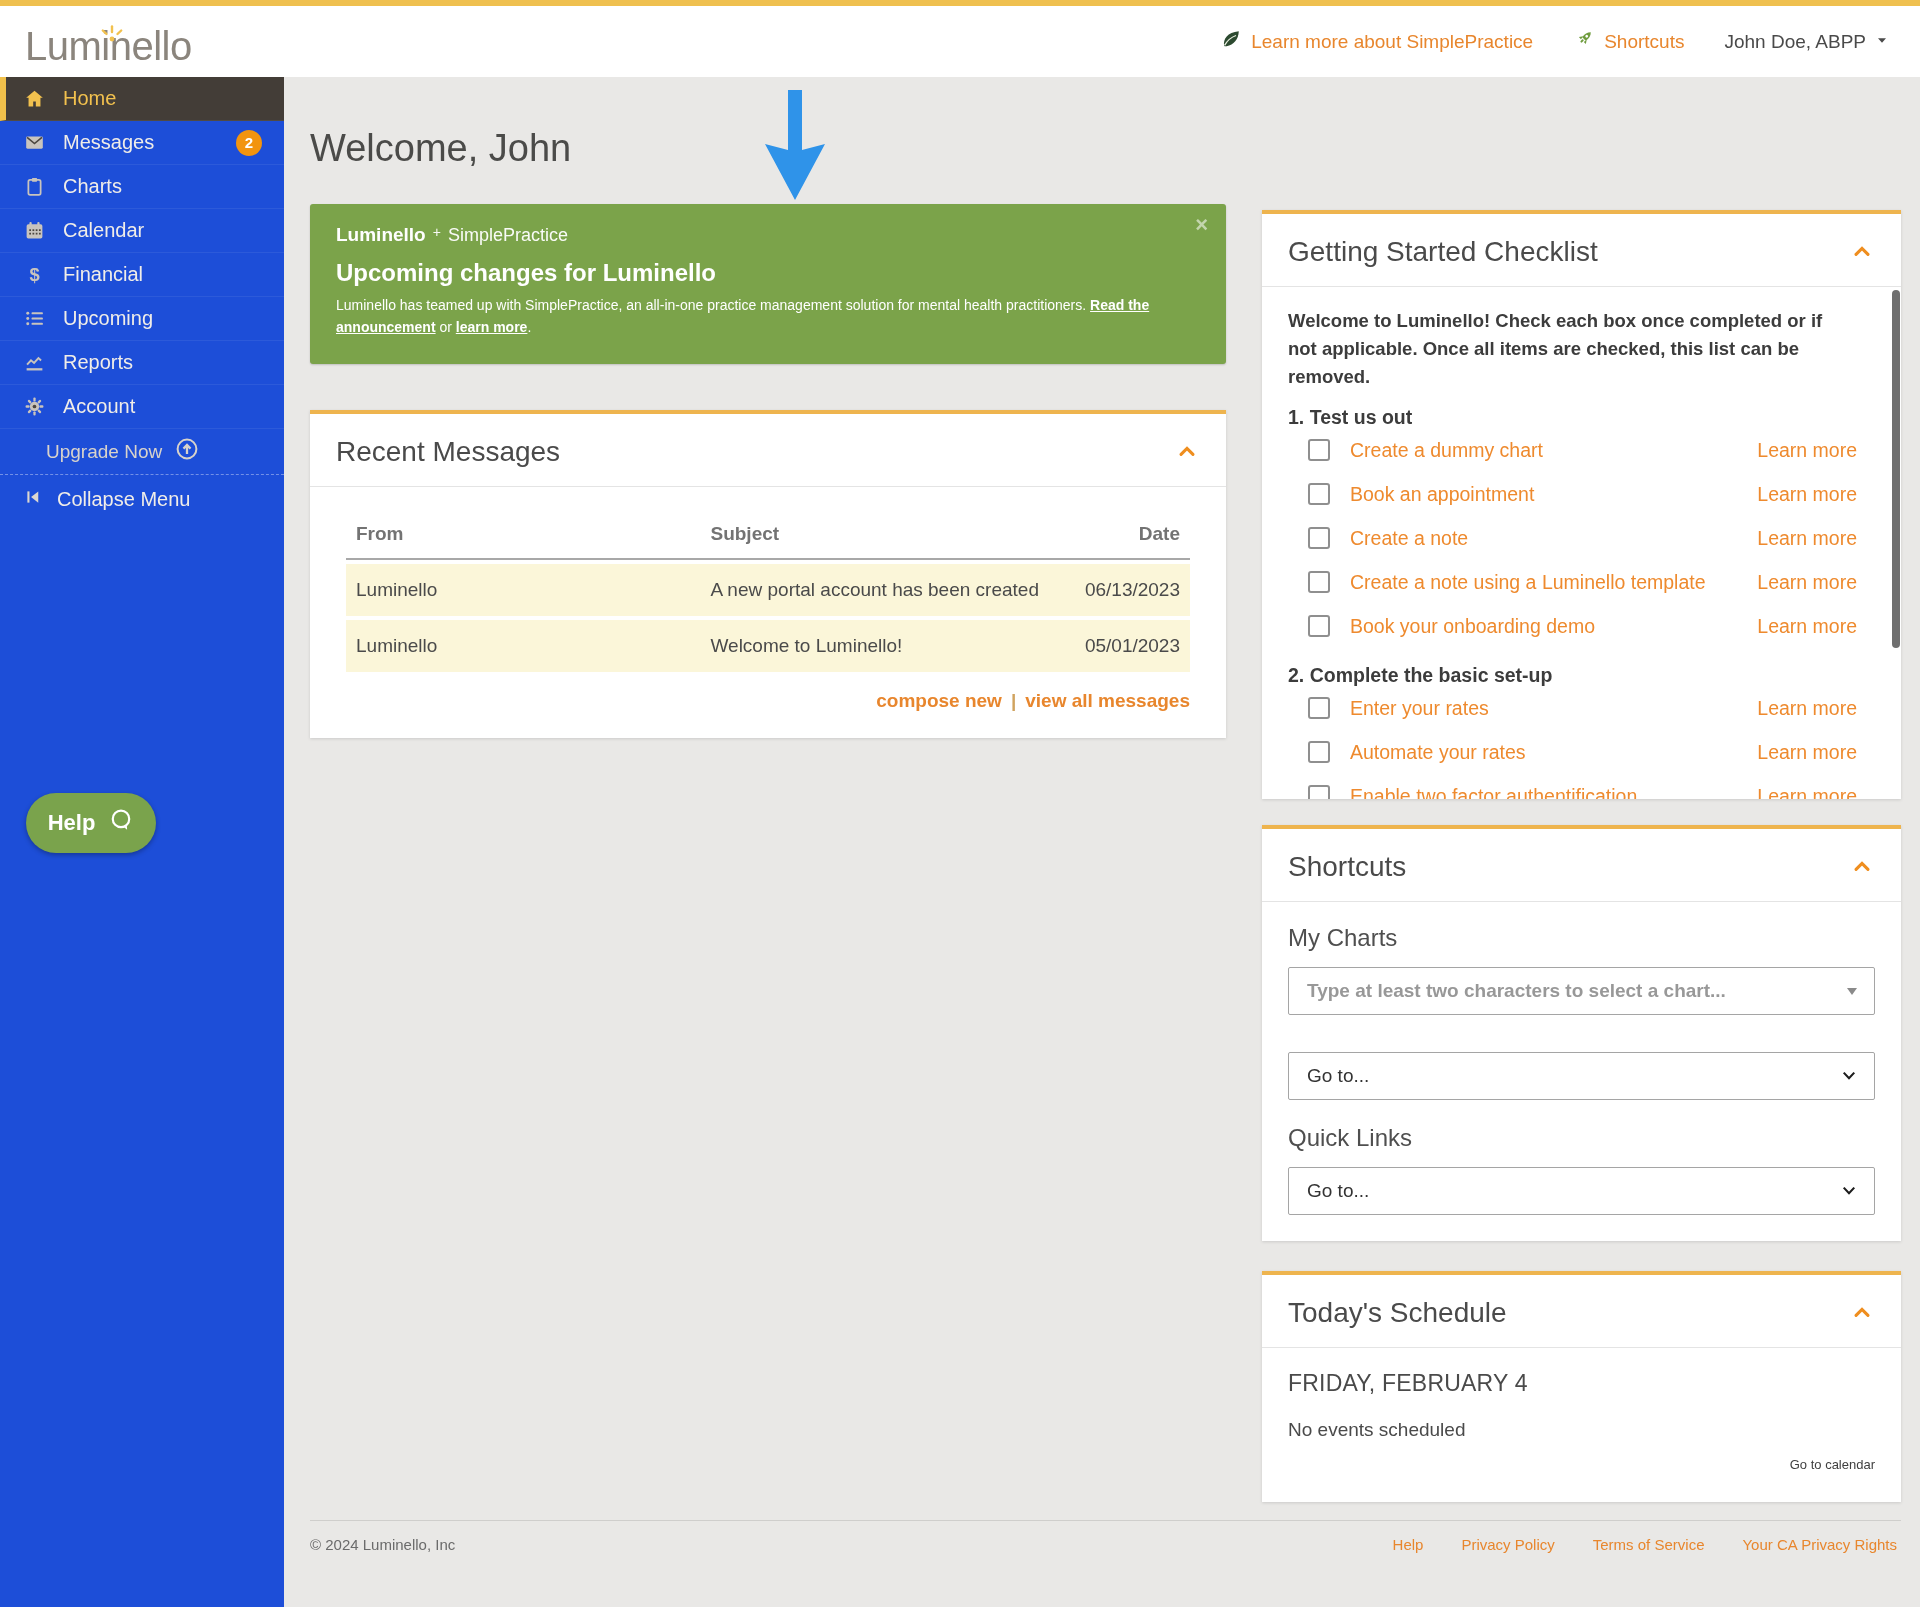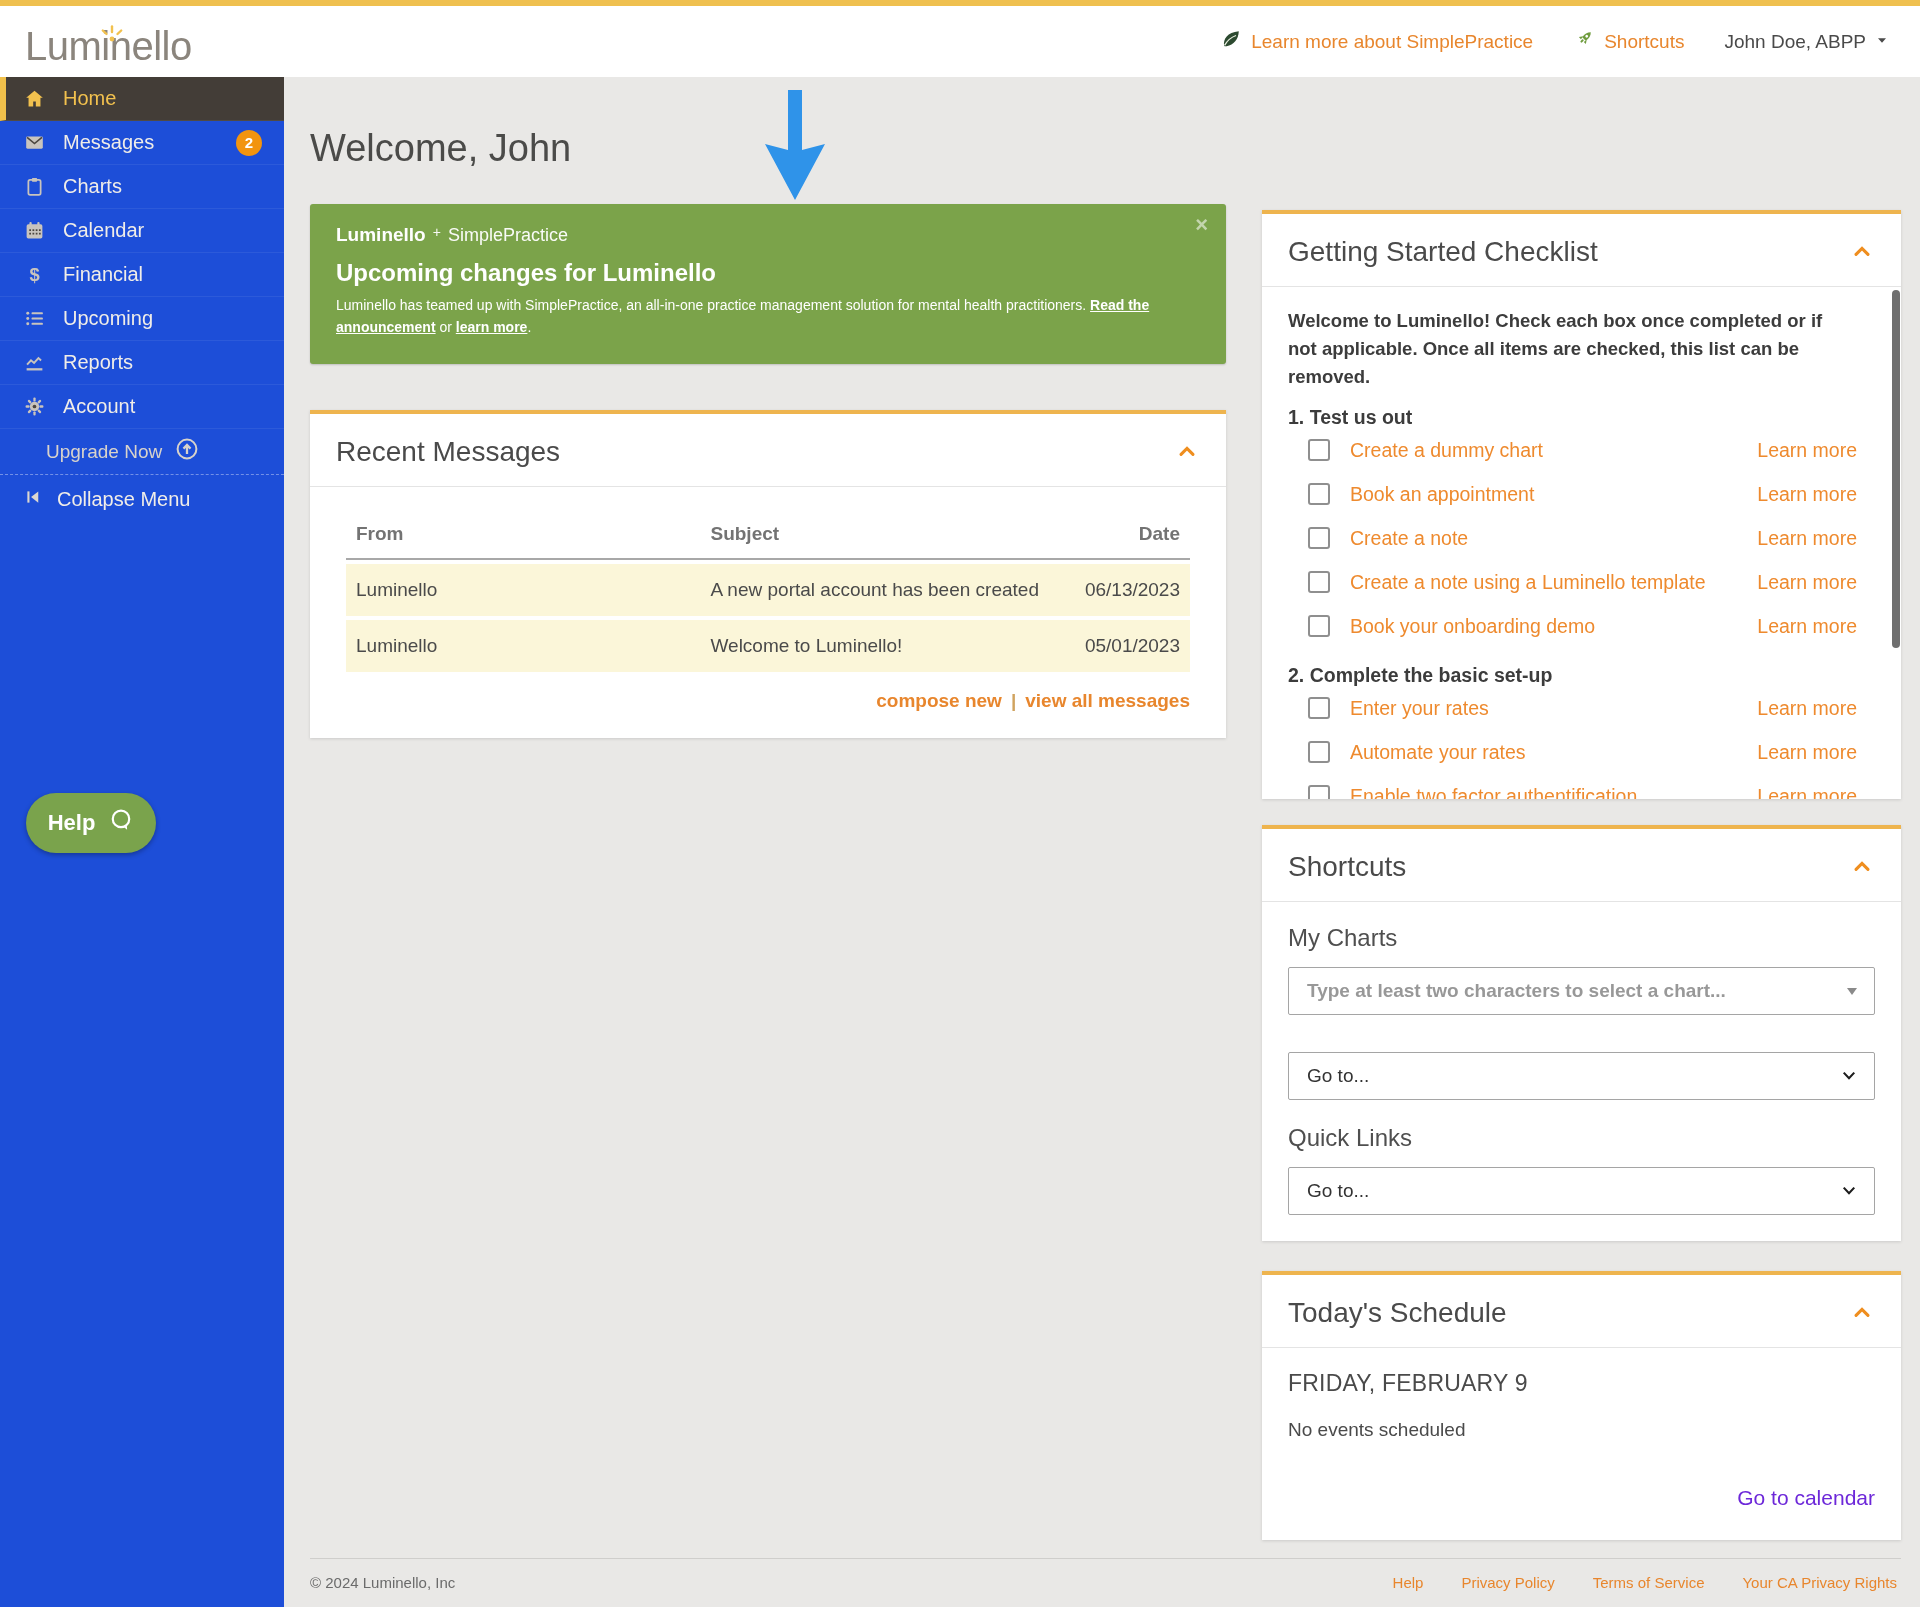--- a/index.html
+++ b/index.html
@@ -101,21 +101,21 @@
   .select-box .ph{color:#989898;font-weight:bold;font-size:19px;}
   .select-box .txt{color:#333;font-size:19px;}
   .select-caret{position:absolute;right:16px;top:50%;transform:translateY(-50%);display:flex;}
   .gap22{height:22px;}
   .quick-label{margin-top:24px;}
   
   .schedule{margin-top:30px;}
   .schedule-body{padding:22px 26px 30px;}
   .sched-date{font-size:23px;color:#4a4a4a;letter-spacing:0.2px;}
   .sched-empty{font-size:19px;color:#4a4a4a;margin-top:22px;}
-  .sched-link{display:block;text-align:right;color:#6d28d9;font-size:21px;margin-top:45px;text-decoration:none;}
+  .sched-link{display:block;text-align:right;color:#404040;font-size:13px;margin-top:16px;text-decoration:none;}
   
   .footer-divider{border-top:1px solid #cfcecc;margin-top:18px;}
   .footer{display:flex;justify-content:space-between;align-items:center;padding-top:15px;font-size:15px;}
   .footer-left{color:#6b6b6b;}
   .footer-links{display:flex;gap:38px;padding-right:4px;}
   .footer-links a{color:#e8862d;text-decoration:none;}
 </style>
 </head>
 <body>
 
@@ -460,21 +460,21 @@
       <section class="card schedule">
         <div class="card-head">
           <span class="card-title">Today's Schedule</span>
           <span class="chevron-btn">
             <svg viewBox="0 0 24 24" fill="none" stroke="#ef8e1f" stroke-width="3.4" stroke-linecap="round">
                 <path d="M5.5 14.5 12 8l6.5 6.5"></path>
               </svg>
           </span>
         </div>
         <div class="schedule-body">
-          <div class="sched-date">FRIDAY, FEBRUARY 9</div>
+          <div class="sched-date">FRIDAY, FEBRUARY 4</div>
           <div class="sched-empty">No events scheduled</div>
           <a class="sched-link">Go to calendar</a>
         </div>
       </section>
     </div>
   </div>
 
   <div class="footer-divider"></div>
   <div class="footer">
     <span class="footer-left">© 2024 Luminello, Inc</span>

